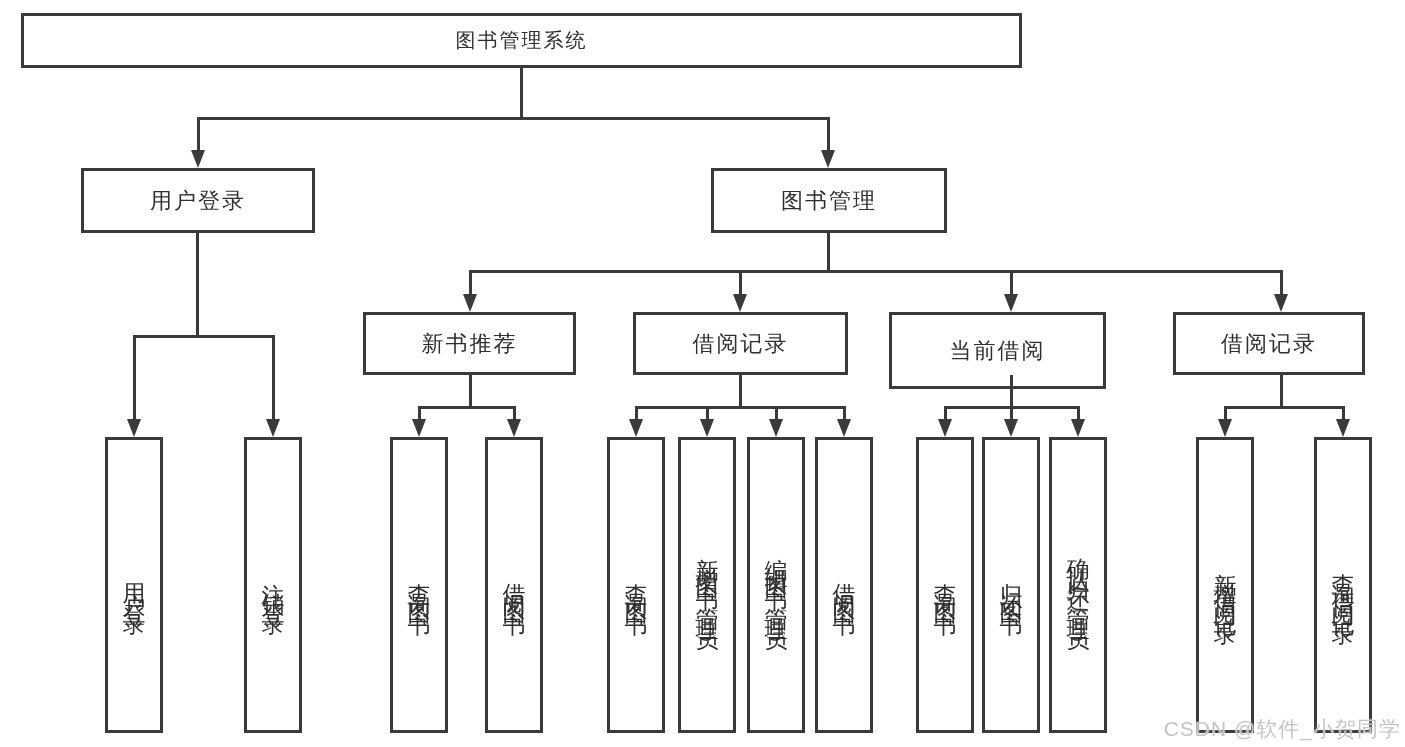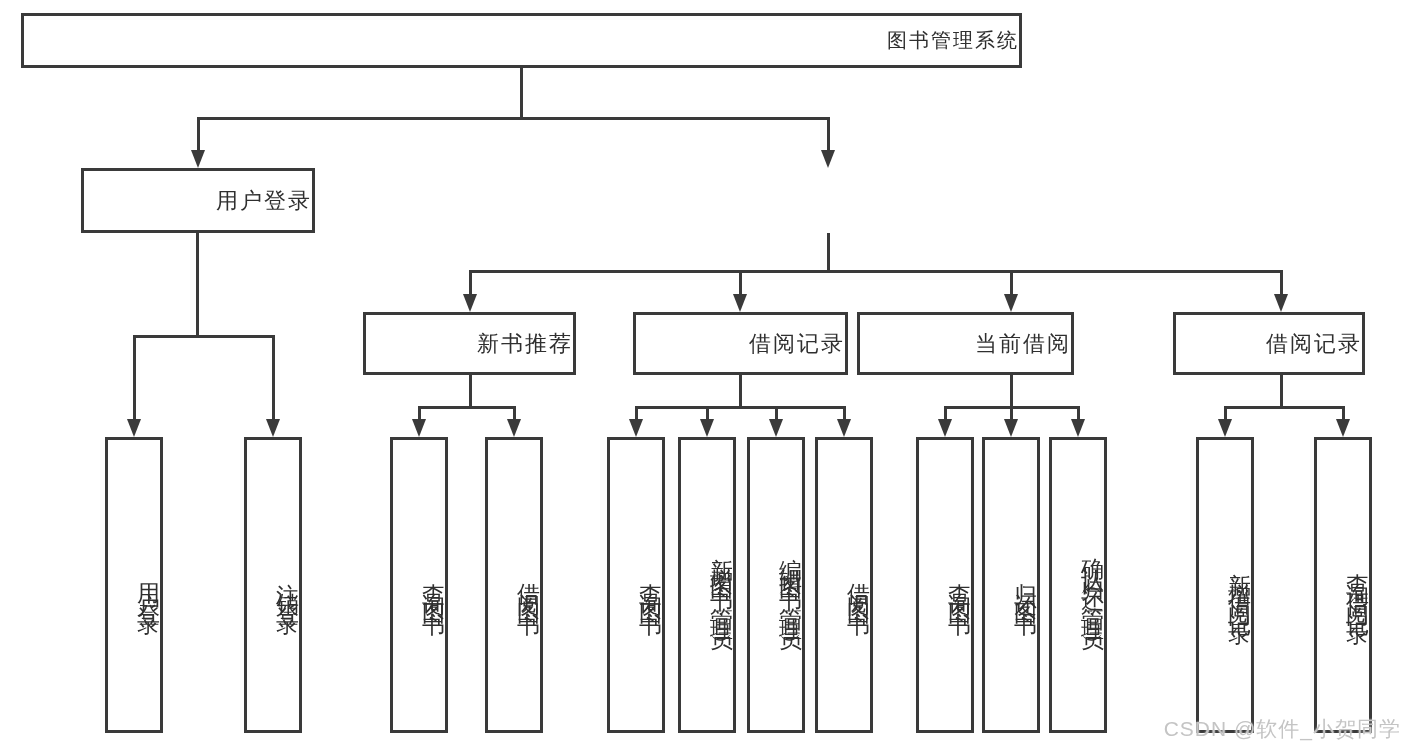--- a/index.html
+++ b/index.html
@@ -4,21 +4,21 @@
 <style>
   html,body{margin:0;padding:0;background:var(--page_bg,#ffffff);}
   .canvas{
     position:relative;width:1405px;height:747px;overflow:hidden;
     background:var(--page_bg,#ffffff);
     font-family:"Liberation Sans","DejaVu Sans",sans-serif;
   }
   .box{
     position:absolute;background:var(--box_bg,#ffffff);
     border:3px solid var(--line,#3a3a3a);box-sizing:border-box;
-    display:flex;align-items:center;justify-content:flex-end;
+    display:flex;align-items:center;justify-content:center;
     color:var(--text,#2f2f2f);
   }
   .hbox{font-size:22px;letter-spacing:2px;white-space:nowrap;}
   .rootbox{font-size:20px;}
   .leaf{top:437px;width:58px;height:296px;}
   .vtext{
     writing-mode:vertical-rl;text-orientation:mixed;
     font-size:23px;letter-spacing:10px;line-height:1;white-space:nowrap;
   }
   .v{position:absolute;width:3px;background:var(--line,#3a3a3a);}
@@ -37,28 +37,31 @@
 
 <div class="canvas">
 
   <div class="box hbox rootbox" style="left:21px;top:13px;width:1001px;height:55px;">
     <span>图书管理系统</span>
   </div>
 
   <div class="box hbox" style="left:81px;top:168px;width:234px;height:65px;">
     <span>用户登录</span>
   </div>
+  <div class="box hbox" style="left:711px;top:168px;width:236px;height:65px;">
+    <span>图书管理</span>
+  </div>
 
   <div class="box hbox" style="left:363px;top:312px;width:213px;height:63px;">
     <span>新书推荐</span>
   </div>
   <div class="box hbox" style="left:633px;top:312px;width:215px;height:63px;">
     <span>借阅记录</span>
   </div>
-  <div class="box hbox" style="left:857px;top:312px;width:217px;height:63px;">
+  <div class="box hbox" style="left:889px;top:312px;width:217px;height:77px;">
     <span>当前借阅</span>
   </div>
   <div class="box hbox" style="left:1173px;top:312px;width:192px;height:63px;">
     <span>借阅记录</span>
   </div>
 
   <div class="box leaf" style="left:105px;">
     <span class="vtext">用户登录</span>
   </div>
   <div class="box leaf" style="left:244px;">

